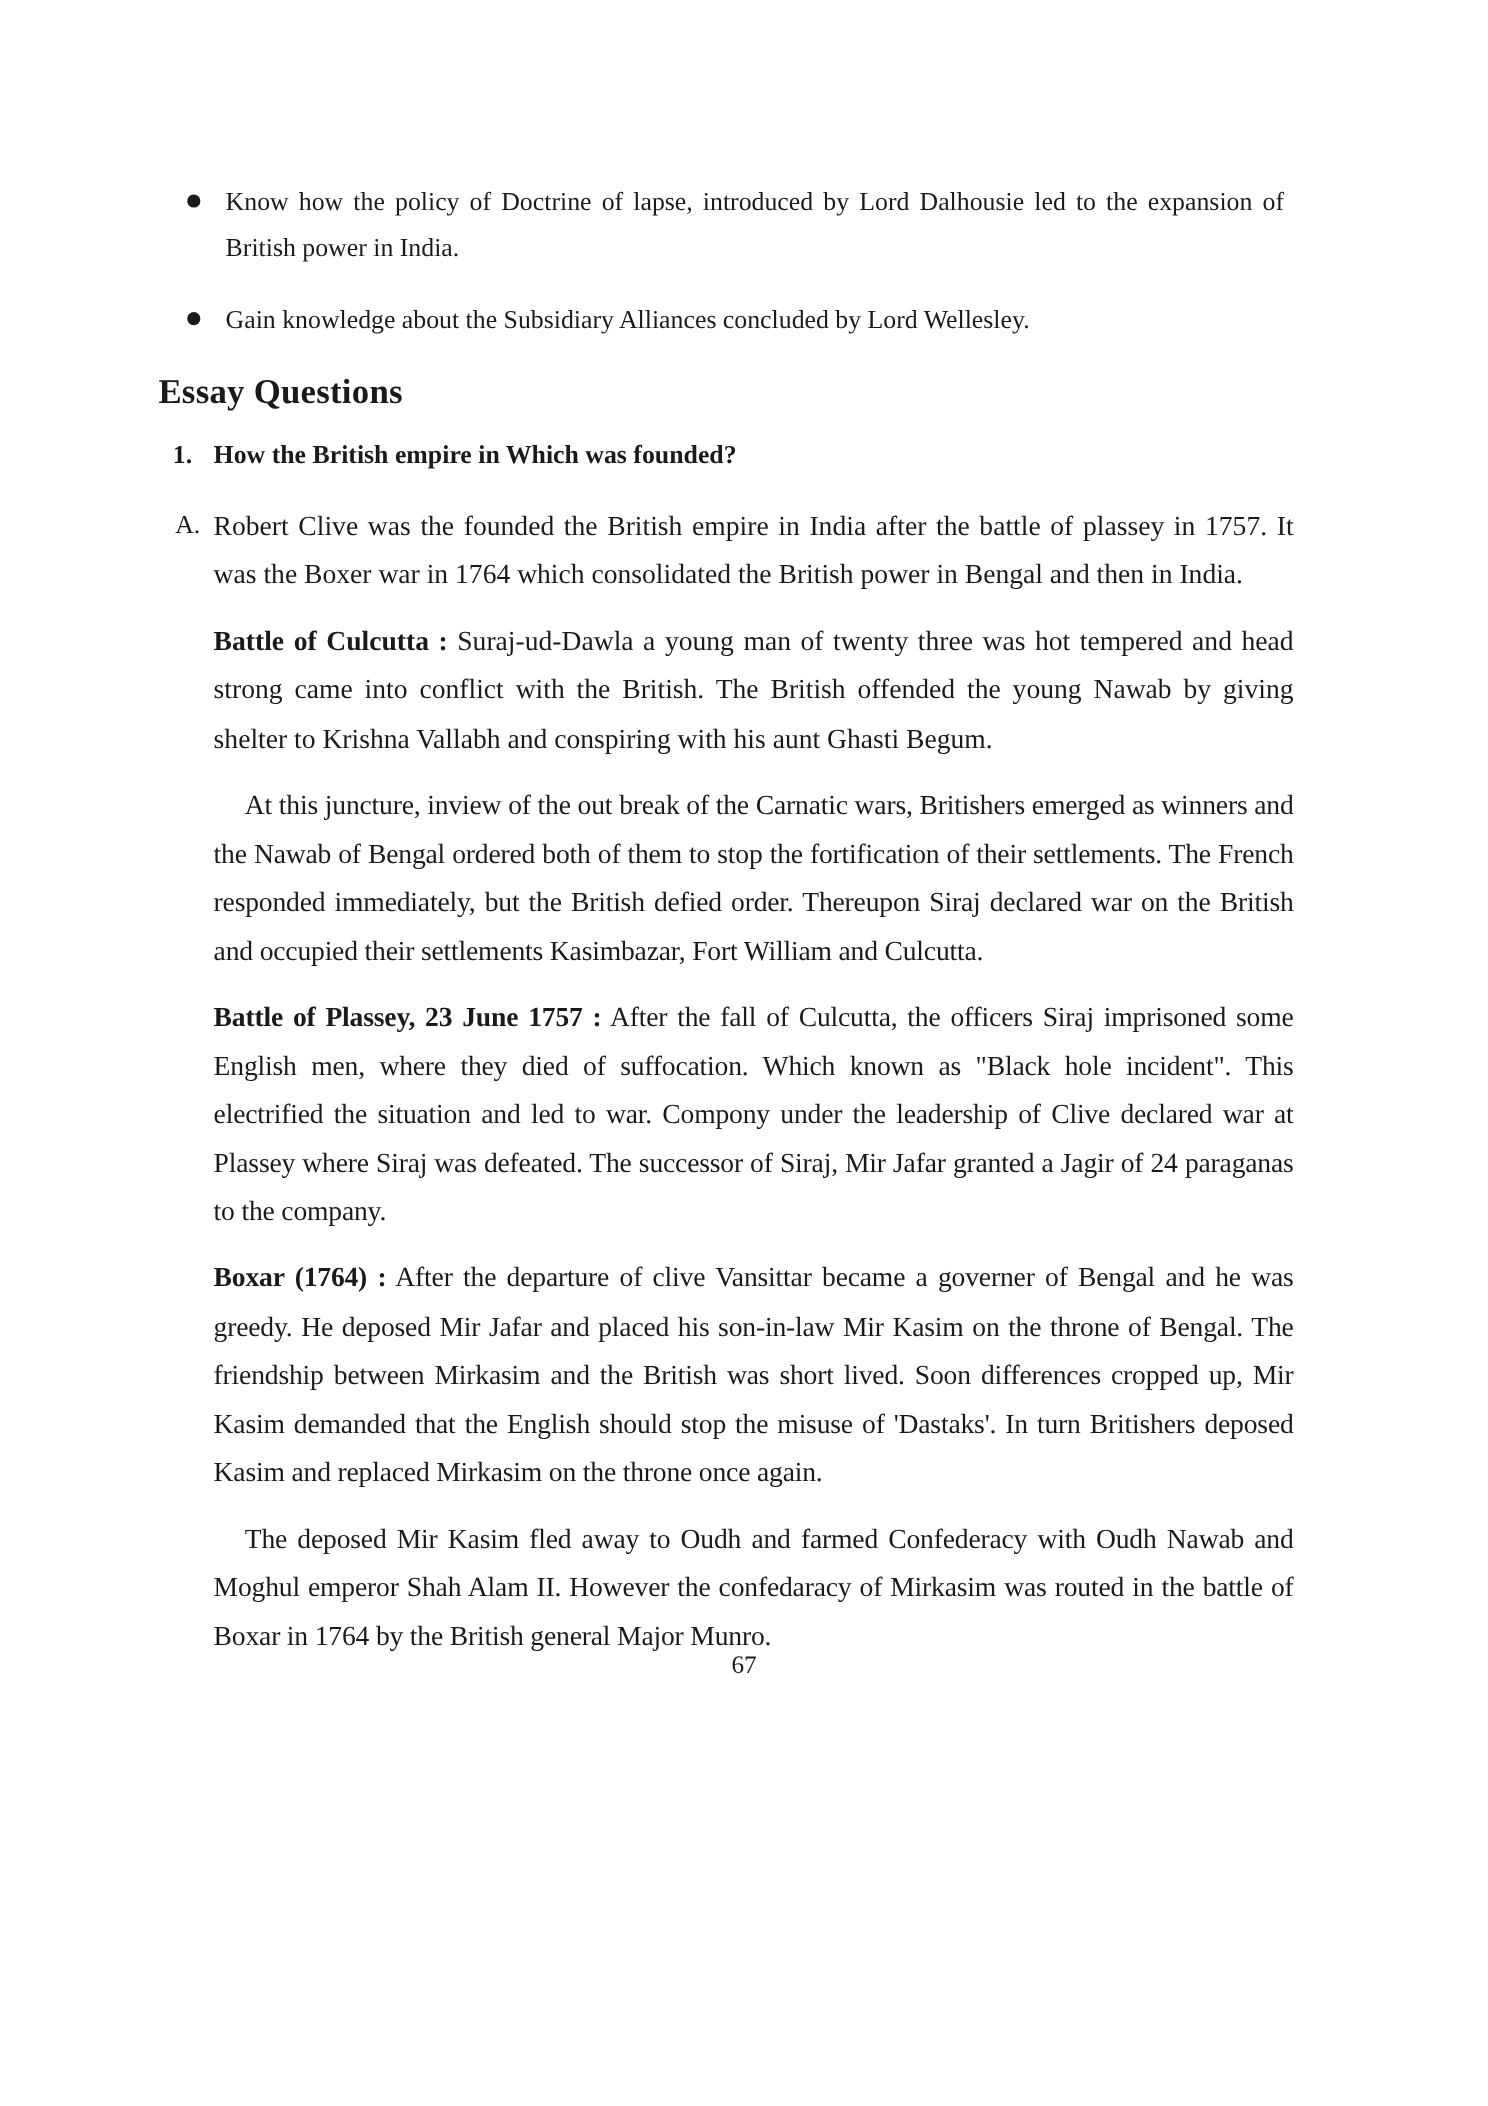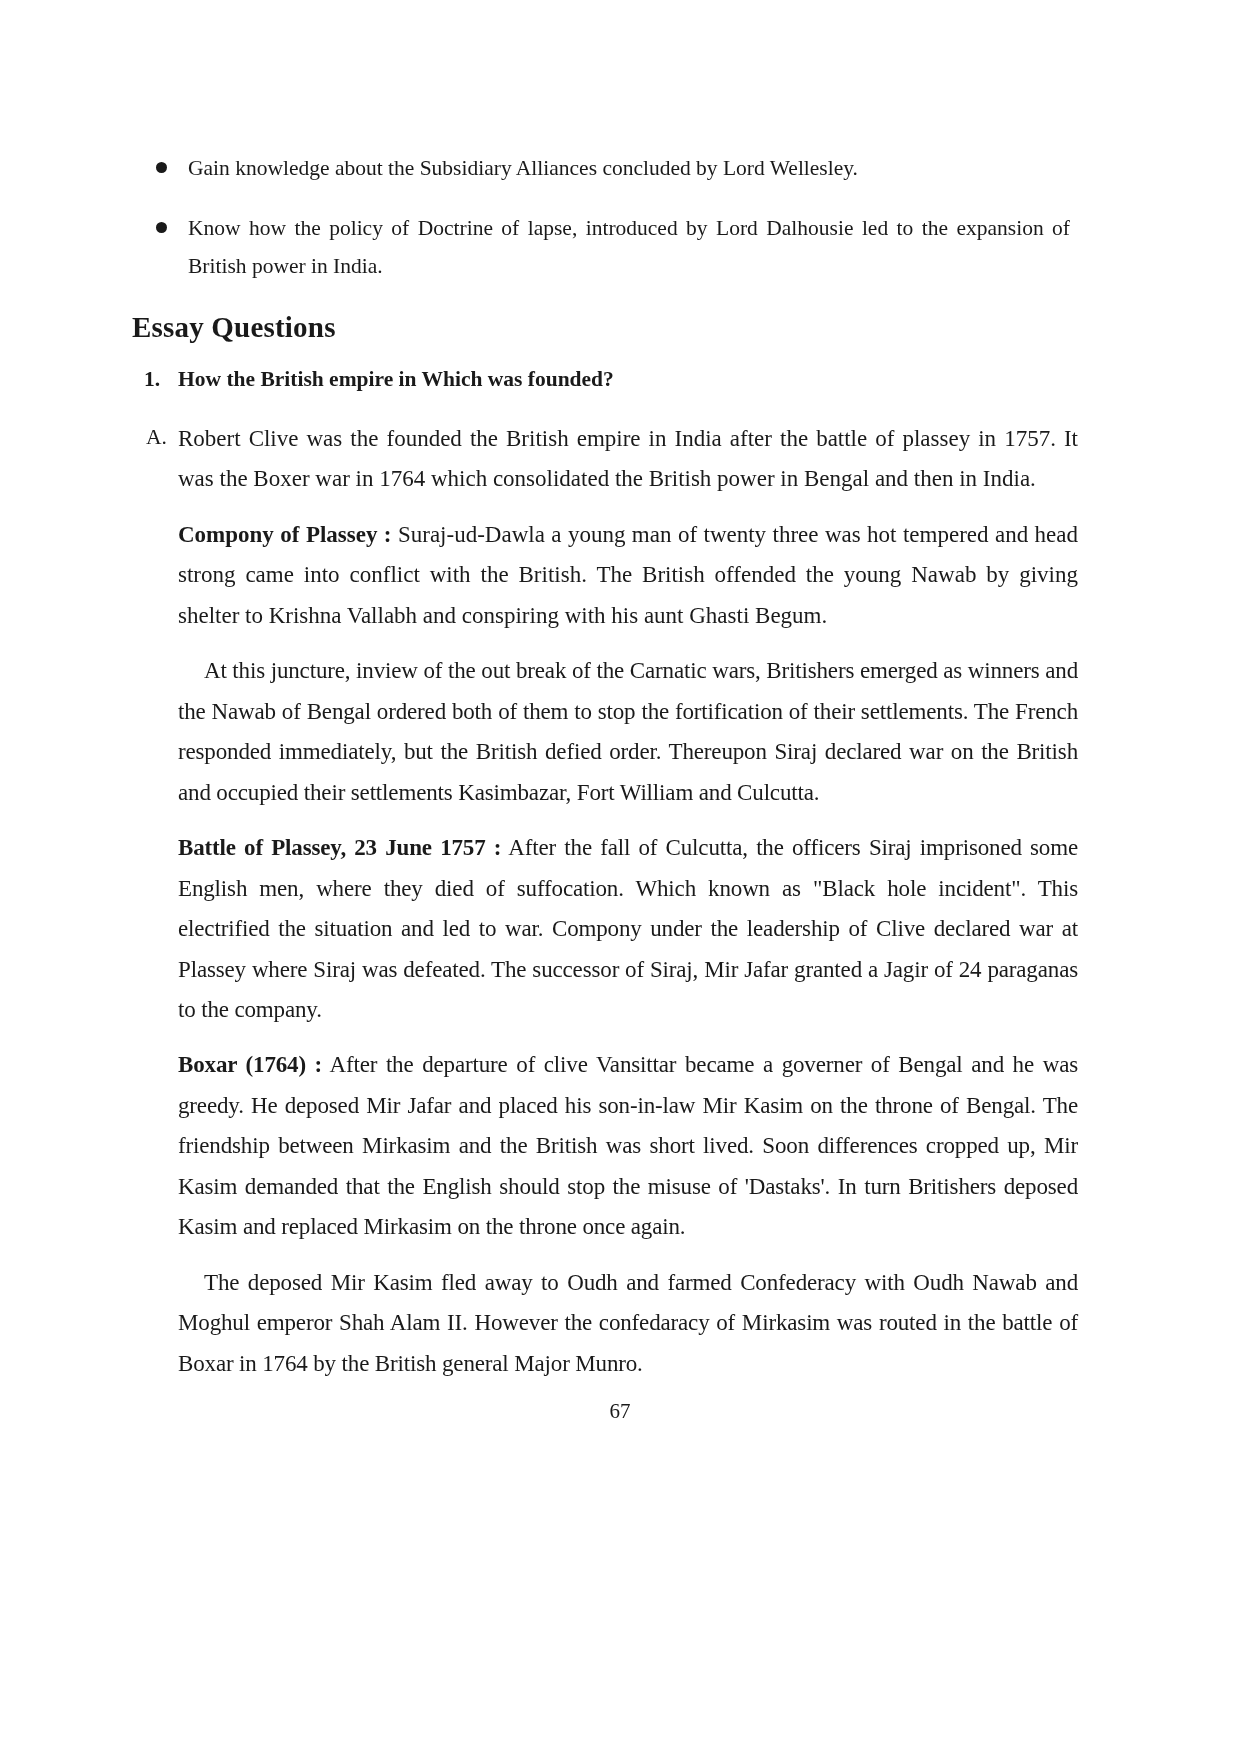--- a/index.html
+++ b/index.html
@@ -108,55 +108,54 @@
   }
 
   
   .page-number {
     position: absolute;
     left: 0;
     right: 0;
     top: 1375px;
     text-align: center;
     font-size: 21px;
-    margin-top: 24px;
   }
 </style>
 </head>
 <body>
 
 <div class="page">
 
   <ul class="objectives">
     <li>
       <span class="bullet"></span>
-      <span>Gain knowledge about the Subsidiary Alliances concluded by Lord Wellesley.</span>
+      <span>Know how the policy of Doctrine of lapse, introduced by Lord Dalhousie  led to the expansion of British power in India.</span>
     </li>
     <li>
       <span class="bullet"></span>
-      <span>Know how the policy of Doctrine of lapse, introduced by Lord Dalhousie  led to the expansion of British power in India.</span>
+      <span>Gain knowledge about the Subsidiary Alliances concluded by Lord Wellesley.</span>
     </li>
   </ul>
 
   <div class="section-heading">Essay Questions</div>
 
   <div class="question">
     <span class="q-num">1.</span>
     <span>How the British empire in Which was founded?</span>
   </div>
 
   <div class="answer">
     <span class="a-label">A.</span>
 
     <p class="para">
       <span>Robert Clive was the founded  the British empire in India after the battle of plassey in 1757.  It was the Boxer war in 1764 which consolidated the British power in Bengal and then in India.</span>
     </p>
 
     <p class="para">
-      <b>Compony of Plassey :</b><span> Suraj-ud-Dawla a young man of twenty three was hot tempered and head strong came into conflict with the British.  The British offended the young Nawab by giving shelter to Krishna Vallabh and conspiring with his aunt Ghasti Begum.</span>
+      <b>Battle of Culcutta :</b><span> Suraj-ud-Dawla a young man of twenty three was hot tempered and head strong came into conflict with the British.  The British offended the young Nawab by giving shelter to Krishna Vallabh and conspiring with his aunt Ghasti Begum.</span>
     </p>
 
     <p class="para indent tight">
       <span>At this juncture, inview of the out break of the Carnatic wars,  Britishers emerged as winners and the Nawab of Bengal ordered both of them to stop the fortification of their settlements.  The French responded immediately,  but the British defied order.  Thereupon Siraj declared war on the British and occupied their settlements  Kasimbazar, Fort William and Culcutta.</span>
     </p>
 
     <p class="para tight">
       <b>Battle of Plassey, 23 June 1757 :</b><span> After the fall of Culcutta, the officers Siraj imprisoned some English men, where they died of suffocation.  Which known as "Black hole incident". This electrified the situation and led to war.  Compony under the leadership of Clive declared war at Plassey where Siraj was defeated.  The successor of Siraj, Mir Jafar granted a Jagir of 24 paraganas to the company.</span>
     </p>
 

